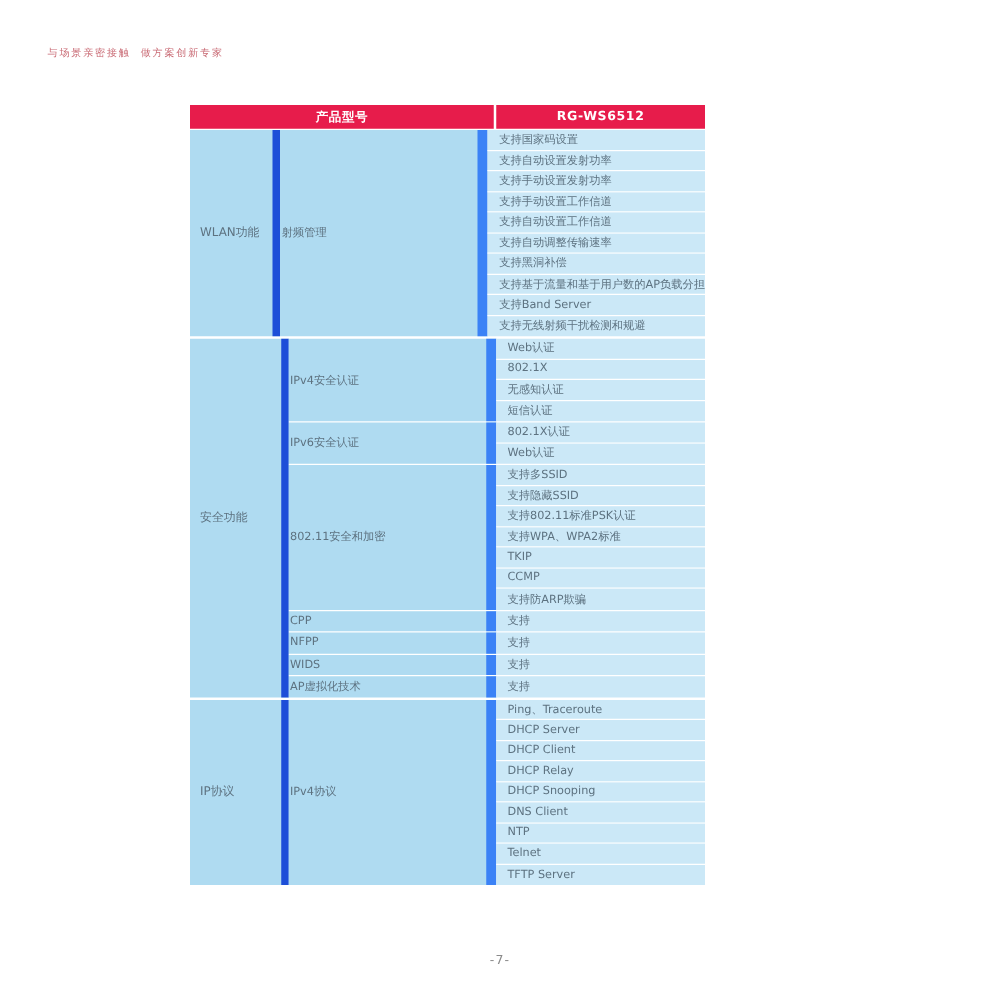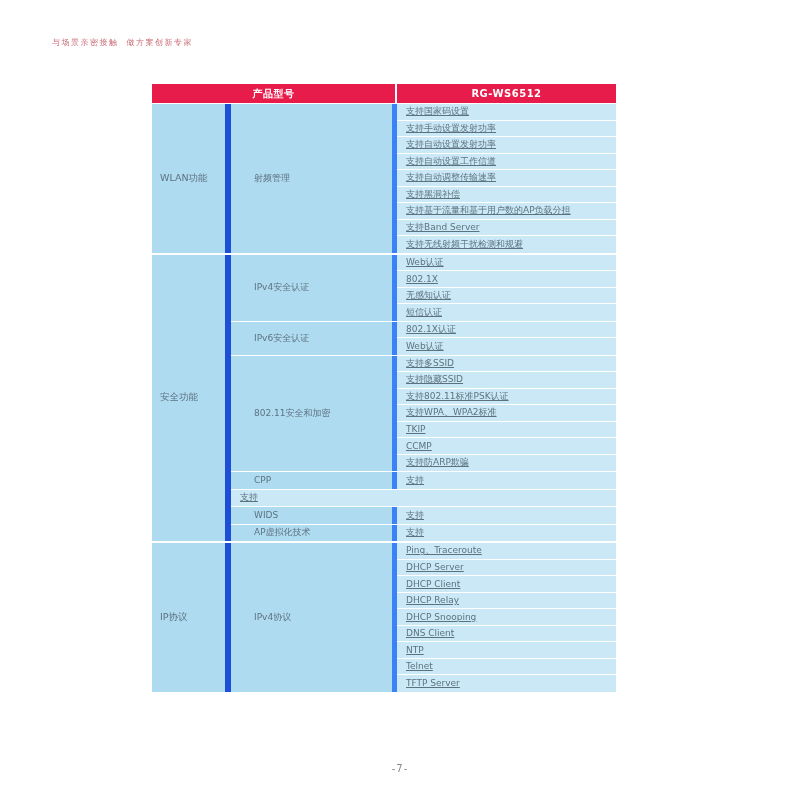--- a/index.html
+++ b/index.html
@@ -12,26 +12,26 @@
   }
   *{ margin:0; padding:0; }
   html,body{ width:800px; height:800px; }
   body{
     background:#ffffff;
     font-family:"DejaVu Sans", sans-serif;
     position:relative;
     overflow:hidden;
   }
   .tagline{
-    position:absolute; left:52px; top:37px;
+    position:absolute; left:38px; top:37px;
     font-size:8px; color:var(--tagline);
     letter-spacing:1.5px; white-space:pre;
   }
   .spec-table{
-    position:absolute; left:152px; top:84px; width:464px;
+    position:absolute; left:152px; top:84px; width:412px;
   }
   .thead{ display:flex; height:19px; margin-bottom:1px; }
   .th{
     background:var(--red); color:#ffffff;
     display:flex; align-items:center; justify-content:center;
     font-size:10px; font-weight:bold; letter-spacing:0.5px;
   }
   .th-left{ width:243px; margin-right:2px; }
   .th-right{ flex:1; }
   .section{ display:flex; border-bottom:2px solid #ffffff; }
@@ -40,30 +40,30 @@
     width:79px; box-sizing:border-box;
     background:var(--catbg); border-right:6px solid #1d4ed8;
     display:flex; align-items:center; padding-left:8px;
     font-size:9.5px; color:var(--text);
   }
   .groups{ flex:1; display:flex; flex-direction:column; }
   .group{ display:flex; border-bottom:1px solid #ffffff; }
   .group:last-child{ border-bottom:none; }
   .group-label{
     width:166px; box-sizing:border-box;
-    background:var(--catbg); border-right:5px solid #3b82f6;
-    display:flex; align-items:center; padding-left:23px;
+    background:var(--catbg); border-right:8px solid #3b82f6;
+    display:flex; align-items:center; padding-left:1px;
     font-size:9px; color:var(--text);
   }
   .rows{ flex:1; display:flex; flex-direction:column; }
   .vrow{
     height:16.5px; box-sizing:border-box;
     background:var(--valbg); border-bottom:1px solid #ffffff;
     display:flex; align-items:center; padding-left:9px;
-    font-size:9px; color:var(--text); white-space:nowrap;text-decoration:underline;
+    font-size:9px; color:var(--text); white-space:nowrap;
   }
   .vrow:last-child{ border-bottom:none; }
   .page-number{
     position:absolute; left:0; right:0; top:763px;
     text-align:center; font-size:10px; color:var(--pagenum);
     letter-spacing:1px;
   }
 </style>
 </head>
 <body>
@@ -76,22 +76,23 @@
     <div class="th th-right">RG-WS6512</div>
   </div>
   <div id="table-body">
       <div class="section">
         <div class="cat-cell">WLAN功能</div>
         <div class="groups">
           <div class="group">
             <div class="group-label">射频管理</div>
             <div class="rows">
               <div class="vrow">支持国家码设置</div>
+              <div class="vrow">支持自动设置发射功率</div>
               <div class="vrow">支持手动设置发射功率</div>
-              <div class="vrow">支持自动设置发射功率</div>
+              <div class="vrow">支持手动设置工作信道</div>
               <div class="vrow">支持自动设置工作信道</div>
               <div class="vrow">支持自动调整传输速率</div>
               <div class="vrow">支持黑洞补偿</div>
               <div class="vrow">支持基于流量和基于用户数的AP负载分担</div>
               <div class="vrow">支持Band Server</div>
               <div class="vrow">支持无线射频干扰检测和规避</div>
             </div>
           </div>
         </div>
       </div>
@@ -126,20 +127,21 @@
               <div class="vrow">支持防ARP欺骗</div>
             </div>
           </div>
           <div class="group">
             <div class="group-label">CPP</div>
             <div class="rows">
               <div class="vrow">支持</div>
             </div>
           </div>
           <div class="group">
+            <div class="group-label">NFPP</div>
             <div class="rows">
               <div class="vrow">支持</div>
             </div>
           </div>
           <div class="group">
             <div class="group-label">WIDS</div>
             <div class="rows">
               <div class="vrow">支持</div>
             </div>
           </div>

